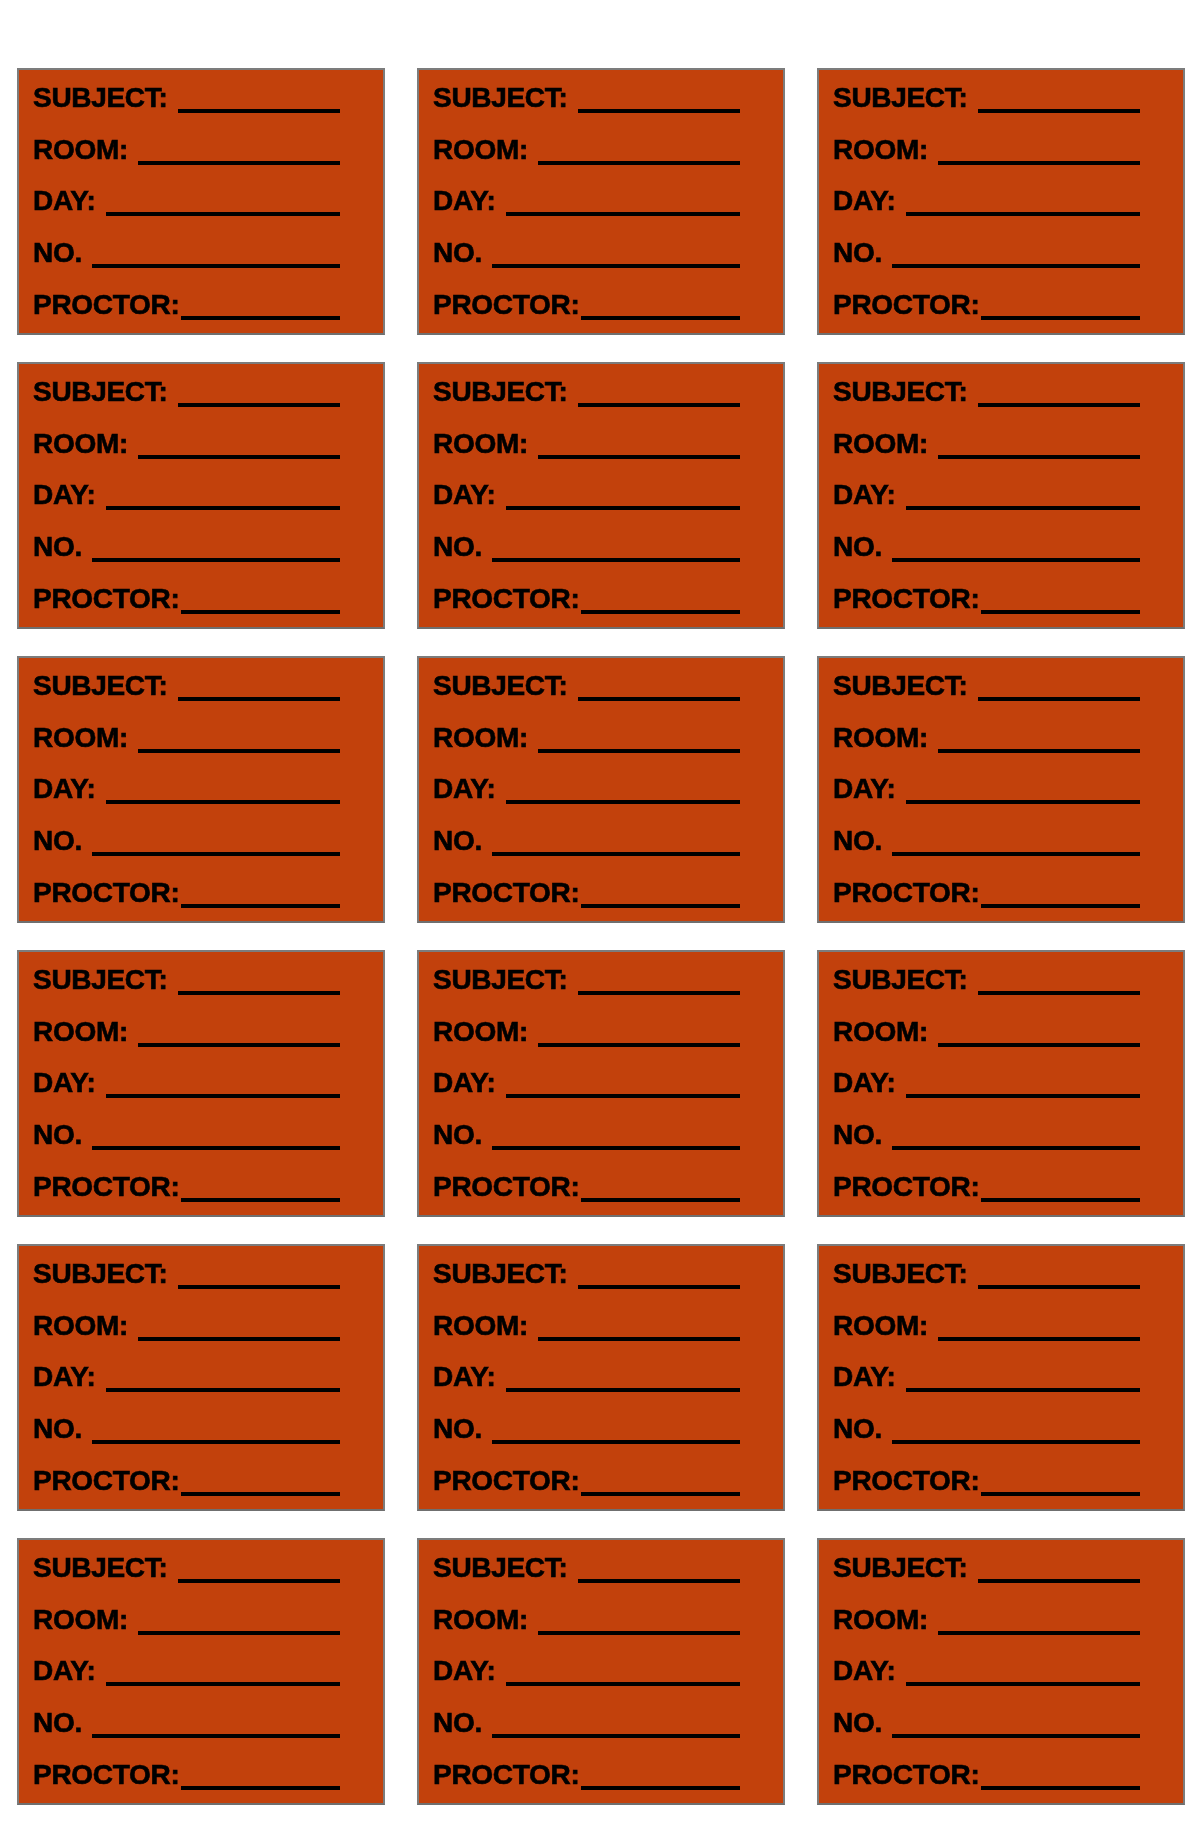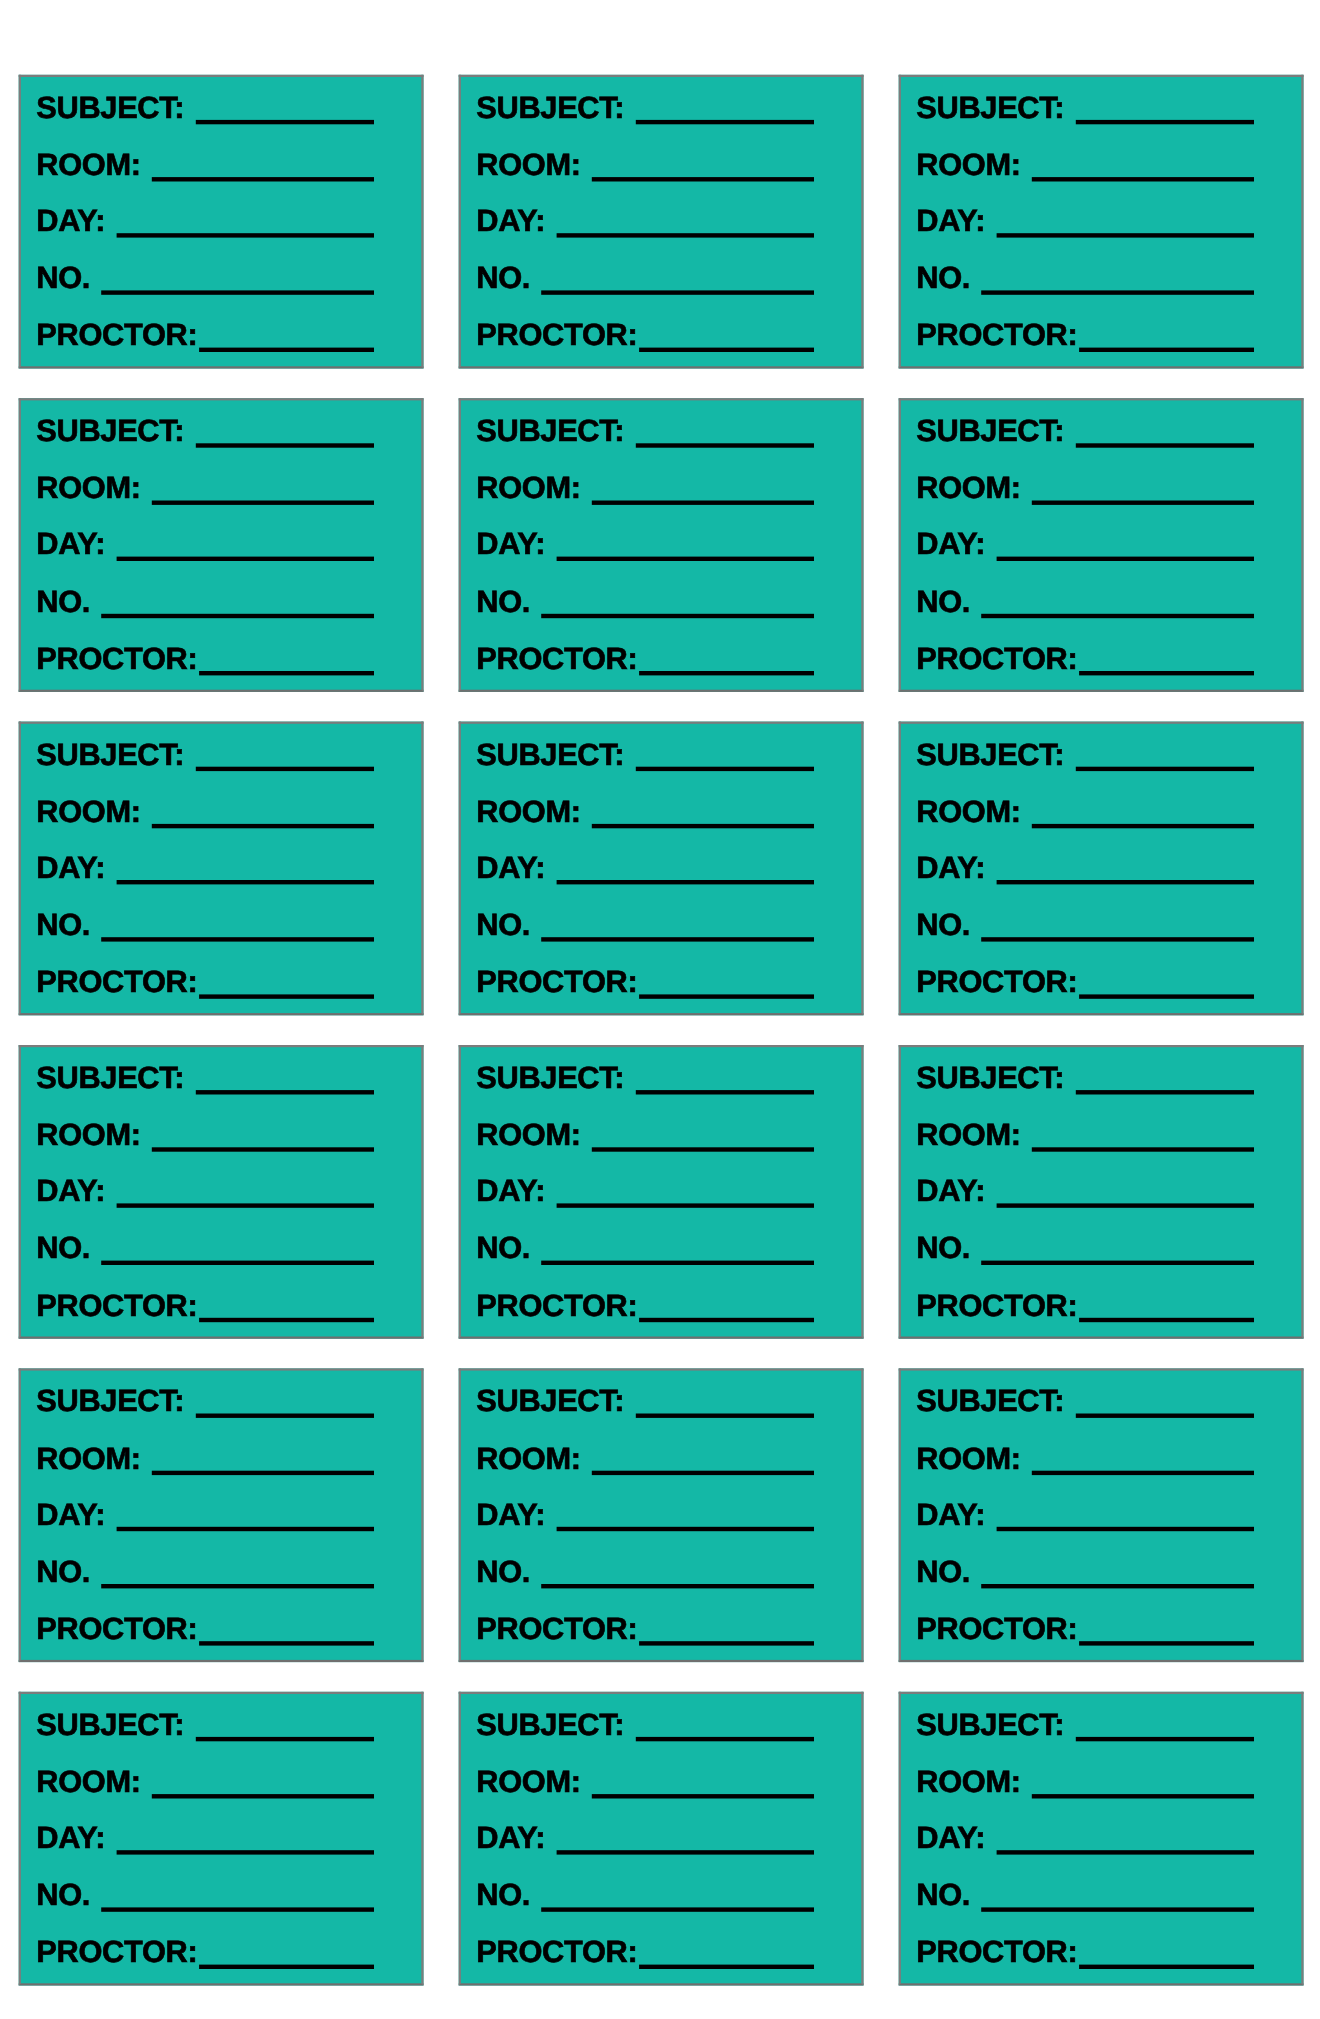--- a/index.html
+++ b/index.html
@@ -15,21 +15,21 @@
     display: grid;
     grid-template-columns: repeat(3, 368px);
     grid-auto-rows: 267px;
     column-gap: 32px;
     row-gap: 27px;
     padding: 68px 15px 30px 17px;
   }
   .card {
     border: 2px solid #7c7c7c;
     border-bottom-color: #6f6f6f;
-    background: #14b8a6;
+    background: #c2410c;
     display: flex;
     flex-direction: column;
     padding: 2px 43px 2px 14px;
   }
   .field {
     flex: 1;
     display: flex;
     align-items: center;
     min-width: 0;
   }

